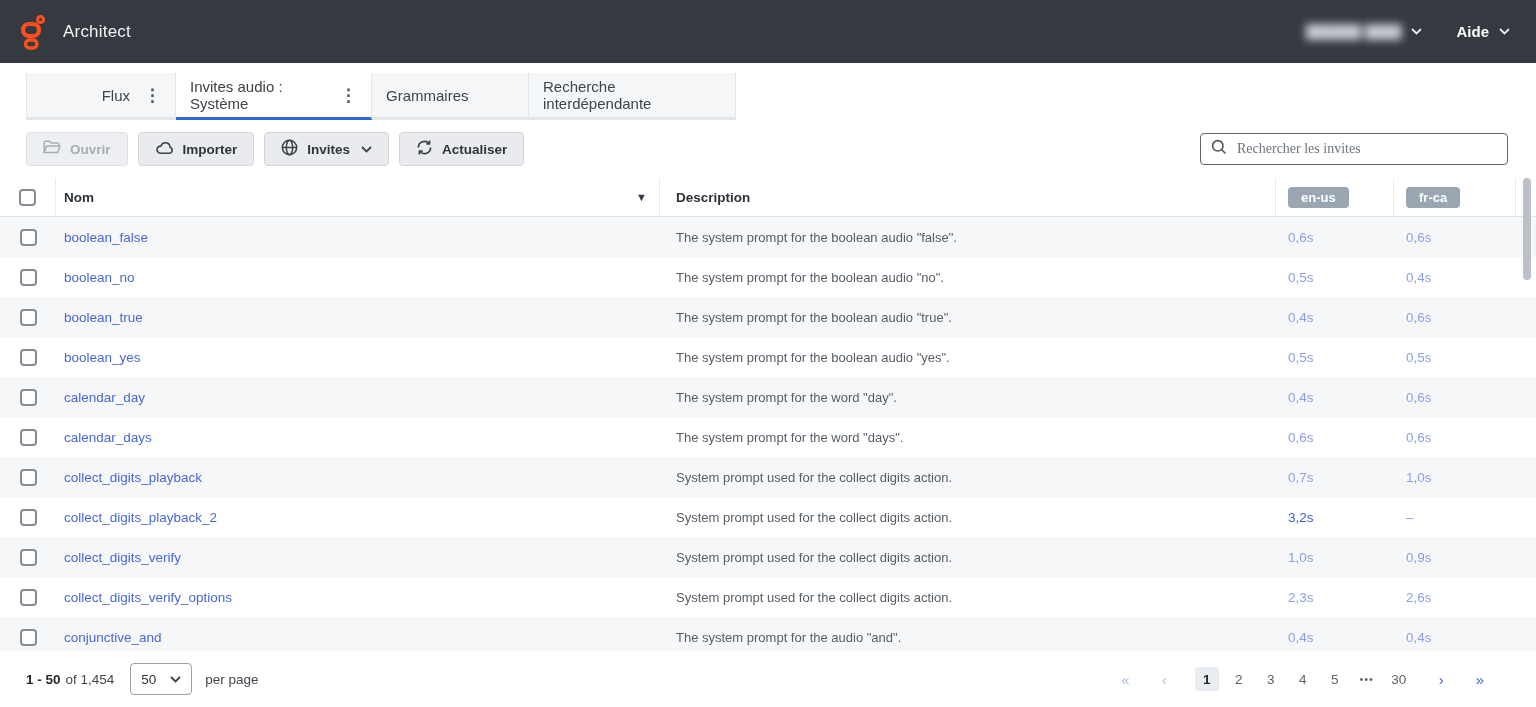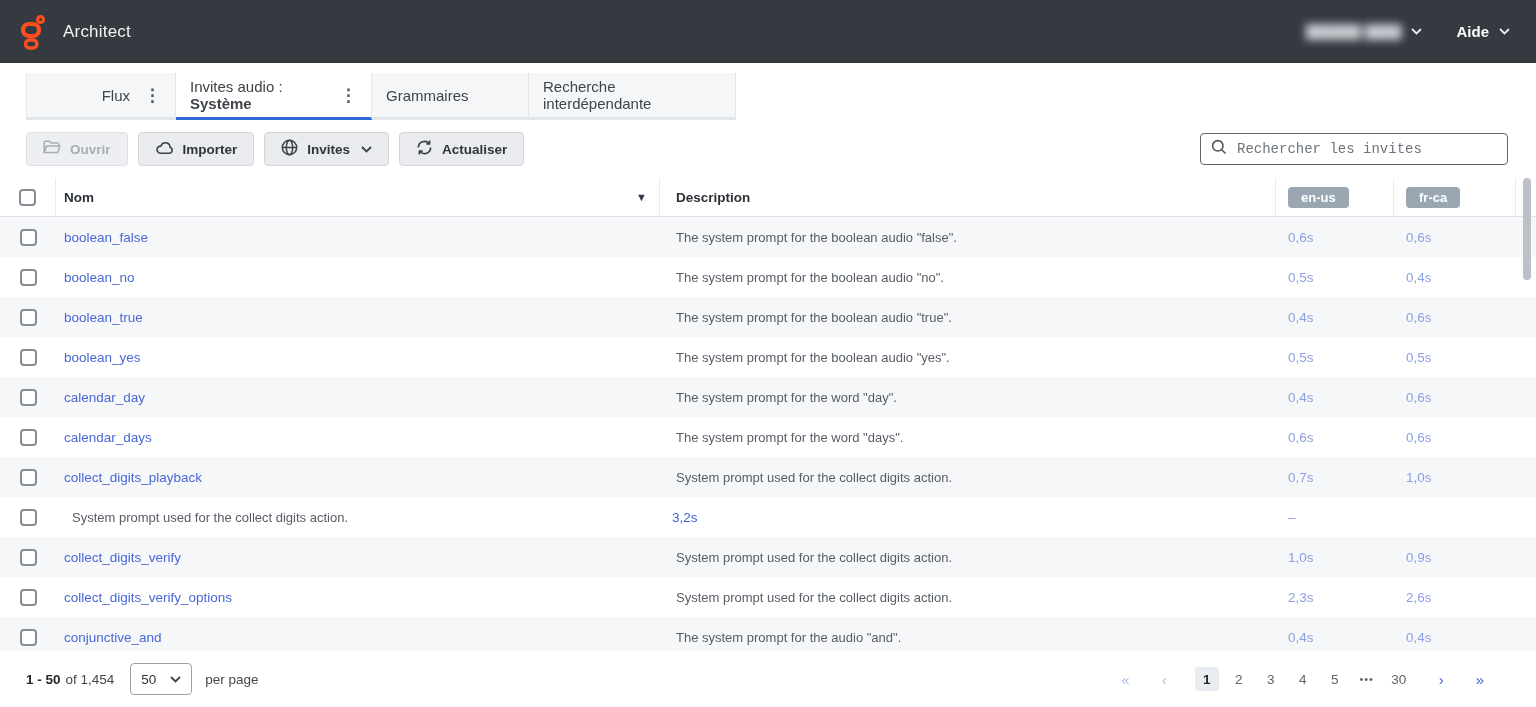--- a/index.html
+++ b/index.html
@@ -15,36 +15,36 @@
   .chev { display:flex; color:#e8eaed; margin-left:10px; }
   .help { font-size:15px; font-weight:700; margin-left:34px; color:#fff; cursor:pointer; }
 
   
   .tabbar { height:57px; display:flex; align-items:flex-end; padding-left:26px; background:#fff; }
   .tab { height:47px; display:flex; align-items:center; justify-content:space-between; padding:0 14px;
          font-size:15px; color:#3e444b; background:#f5f6f8; border-right:1px solid #e4e7ea;
          border-bottom:3px solid #e2e5e9; cursor:pointer; }
   .tab:first-child { border-left:1px solid #e4e7ea;justify-content:flex-end; }
   .tab.active { background:#fff; border-bottom-color:#2f67d8; }
-  .tab .bold { font-weight:700; }
+  .tab .bold { font-weight:400; }
   .kebab { color:#4d565f; font-size:17px; font-weight:700; padding-left:14px; cursor:pointer; line-height:1; }
 
   
   .toolbar { height:58px; display:flex; align-items:center; padding:0 28px 0 26px; gap:10px; background:#fff; }
   .btn { height:34px; display:flex; align-items:center; gap:9px; padding:8px 16px; background:#e9ebef;
          border:1px solid #d2d6db; border-radius:4px; font-size:13.5px; font-weight:700; color:#2f353b;
          cursor:pointer; font-family:inherit; }
   .btn svg { stroke:#3c434a; }
   .btn.disabled { color:#a7aeb5; cursor:default; background:#edeff2; border-color:#dde0e4; }
   .btn.disabled svg { stroke:#a7aeb5; }
   .btn .chevdark { display:flex; color:#3c434a; margin-left:2px; }
   .search { margin-left:auto; display:flex; align-items:center; width:308px; height:32px;
             border:1px solid #60666d; border-radius:4px; padding:0 10px; gap:8px; background:#fff; }
   .search svg { stroke:#4d545b; flex:none; }
-  .search input { border:none; outline:none; width:100%; font-size:14px; color:#3c4248; font-family:Liberation Mono, monospace; background:transparent; }
+  .search input { border:none; outline:none; width:100%; font-size:14px; color:#3c4248; font-family:Liberation Serif, serif; background:transparent; }
   .search input::placeholder { color:#6d747b; }
 
   
   .table-wrap { height:473px; overflow:hidden; position:relative; background:#fff; }
   .grid { display:grid; grid-template-columns:56px 604px 616px 118px 122px; align-items:center; }
   .thead { height:39px; border-bottom:1px solid #dfe3e8; }
   .th { height:100%; display:flex; align-items:center; border-right:1px solid #e8ebef;
         font-size:13.5px; font-weight:700; color:#2c3238; }
   .th.cb, .cell.cb { justify-content:center; display:flex; }
   .th.name { padding:0 12px 0 8px; justify-content:space-between; }
@@ -270,20 +270,21 @@
       <div class="cell name"><a class="link">collect_digits_playback</a></div>
       <div class="cell desc">System prompt used for the collect digits action.</div>
       <div class="cell val">0,7s</div>
       <div class="cell val">1,0s</div>
     </div>
 
     <div class="grid trow">
       <div class="cell cb">
             <span class="checkbox"></span>
           </div>
+      <div class="cell name"><a class="link">collect_digits_playback_2</a></div>
       <div class="cell desc">System prompt used for the collect digits action.</div>
       <div class="cell val em">3,2s</div>
       <div class="cell val">–</div>
     </div>
 
     <div class="grid trow">
       <div class="cell cb">
             <span class="checkbox"></span>
           </div>
       <div class="cell name"><a class="link">collect_digits_verify</a></div>

